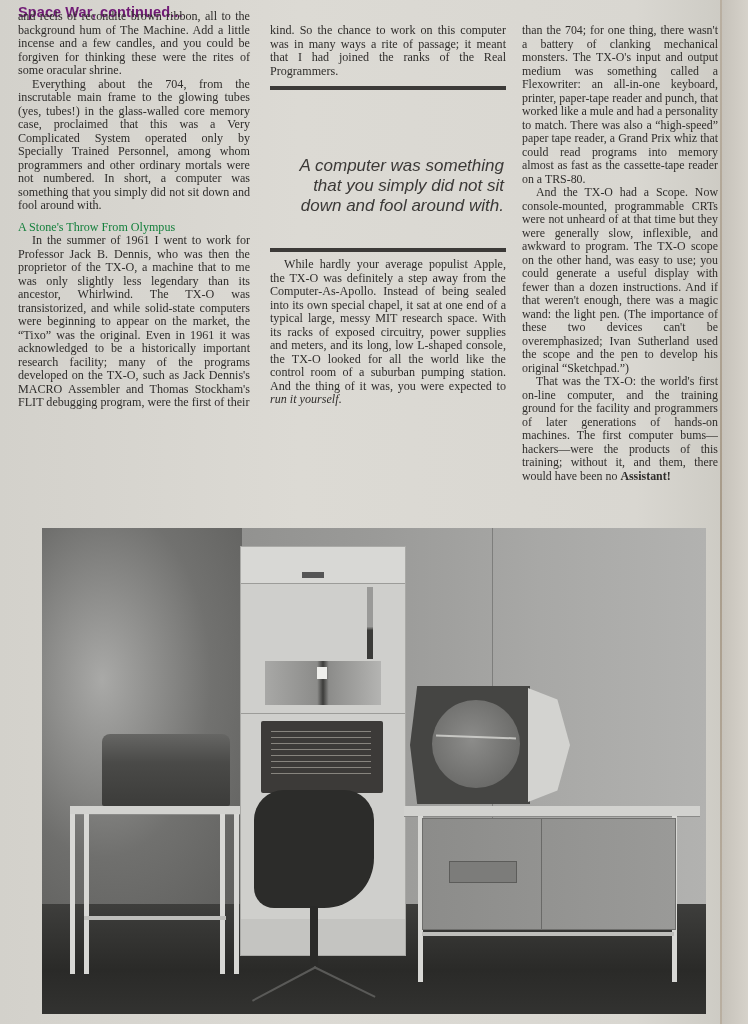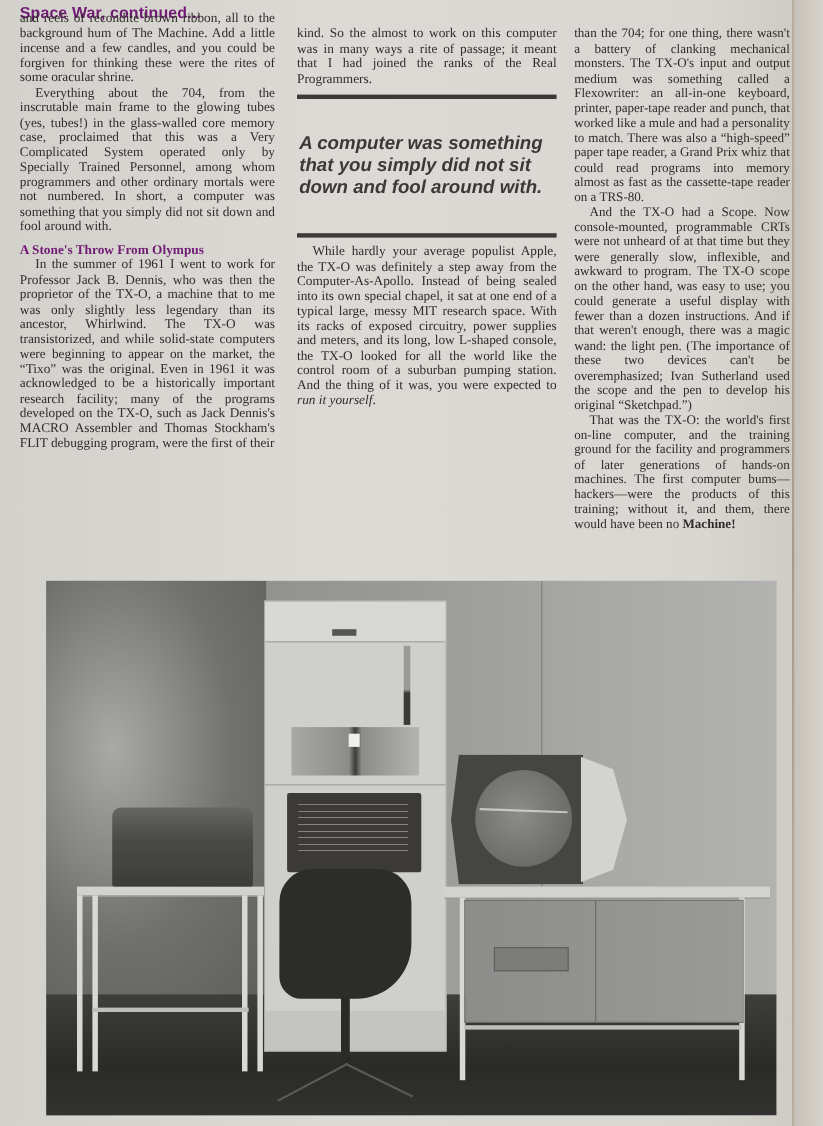--- a/index.html
+++ b/index.html
@@ -16,26 +16,26 @@
   }
   .col {
     position:absolute; font-size:12.1px; line-height:13.5px; text-align:justify;
     color:#2f2d2b;
   }
   .col p { margin:0; text-indent:14px; }
   .col p.noindent { text-indent:0; }
   .col1 { left:18px; top:10px; width:232px; }
   .col2 { left:270px; top:24px; width:236px; }
   .col3 { left:522px; top:24px; width:196px; font-size:11.9px; }
-  .subhead { font-weight:bold; text-indent:0 !important; margin-top:8px !important; color:#701a75; }
+  .subhead { font-weight:normal; text-indent:0 !important; margin-top:8px !important; color:#15803d; }
   .rule { height:4px; background:#3c3a38; margin:8px 0 0 0; }
   .pullquote {
     font-family:"Liberation Sans","DejaVu Sans",sans-serif;
-    font-style:italic; font-weight:bold; font-size:17px; line-height:20px;
-    text-align:left; color:#3b3937; padding:30px 2px 32px 2px;
+    font-style:italic; font-weight:normal; font-size:17px; line-height:20px;
+    text-align:right; color:#3b3937; padding:30px 2px 32px 2px;margin-top:36px;
   }
   .gutter-line {
     position:absolute; left:720px; top:0; width:2px; height:1024px;
     background:linear-gradient(180deg,#b4a898,#9e8f7b 50%,#b4a898);
     opacity:0.8;
   }
   .gutter-shade {
     position:absolute; left:722px; top:0; width:26px; height:1024px;
     background:linear-gradient(90deg,#c6c2ba,#d6d2ca);
   }
@@ -126,31 +126,31 @@
 <div class="header">Space War, continued...</div>
 
 <div class="col col1">
   <p class="noindent">and reels of recondite brown ribbon, all to the background hum of The Machine. Add a little incense and a few candles, and you could be forgiven for thinking these were the rites of some oracular shrine.</p>
   <p>Everything about the 704, from the inscrutable main frame to the glowing tubes (yes, tubes!) in the glass-walled core memory case, proclaimed that this was a Very Complicated System operated only by Specially Trained Personnel, among whom programmers and other ordinary mortals were not numbered. In short, a computer was something that you simply did not sit down and fool around with.</p>
   <p class="subhead">A Stone's Throw From Olympus</p>
   <p>In the summer of 1961 I went to work for Professor Jack B. Dennis, who was then the proprietor of the TX-O, a machine that to me was only slightly less legendary than its ancestor, Whirlwind. The TX-O was transistorized, and while solid-state computers were beginning to appear on the market, the “Tixo” was the original. Even in 1961 it was acknowledged to be a historically important research facility; many of the programs developed on the TX-O, such as Jack Dennis's MACRO Assembler and Thomas Stockham's FLIT debugging program, were the first of their</p>
 </div>
 
 <div class="col col2">
-  <p class="noindent">kind. So the almost to work on this computer was in many ways a rite of passage; it meant that I had joined the ranks of the Real Programmers.</p>
+  <p class="noindent">kind. So the chance to work on this computer was in many ways a rite of passage; it meant that I had joined the ranks of the Real Programmers.</p>
   <div class="rule"></div>
   <div class="pullquote">A computer was something that you simply did not sit down and fool around with.</div>
   <div class="rule" style="margin:0 0 6px 0;"></div>
   <p><span>While hardly your average populist Apple, the TX-O was definitely a step away from the Computer-As-Apollo. Instead of being sealed into its own special chapel, it sat at one end of a typical large, messy MIT research space. With its racks of exposed circuitry, power supplies and meters, and its long, low L-shaped console, the TX-O looked for all the world like the control room of a suburban pumping station. And the thing of it was, you were expected to </span><em>run it yourself</em><span>.</span></p>
 </div>
 
 <div class="col col3">
   <p class="noindent">than the 704; for one thing, there wasn't a battery of clanking mechanical monsters. The TX-O's input and output medium was something called a Flexowriter: an all-in-one keyboard, printer, paper-tape reader and punch, that worked like a mule and had a personality to match. There was also a “high-speed” paper tape reader, a Grand Prix whiz that could read programs into memory almost as fast as the cassette-tape reader on a TRS-80.</p>
   <p>And the TX-O had a Scope. Now console-mounted, programmable CRTs were not unheard of at that time but they were generally slow, inflexible, and awkward to program. The TX-O scope on the other hand, was easy to use; you could generate a useful display with fewer than a dozen instructions. And if that weren't enough, there was a magic wand: the light pen. (The importance of these two devices can't be overemphasized; Ivan Sutherland used the scope and the pen to develop his original “Sketchpad.”)</p>
-  <p><span>That was the TX-O: the world's first on-line computer, and the training ground for the facility and programmers of later generations of hands-on machines. The first computer bums—hackers—were the products of this training; without it, and them, there would have been no </span><b>Machine!</b></p>
+  <p><span>That was the TX-O: the world's first on-line computer, and the training ground for the facility and programmers of later generations of hands-on machines. The first computer bums—hackers—were the products of this training; without it, and them, there would have been no </span><b>Assistant!</b></p>
 </div>
 
 <div class="photo" aria-label="Black-and-white photograph of the TX-0 computer: tall equipment cabinet with control panel, a Flexowriter typewriter on a desk at left, a swivel chair in front, and the round CRT scope on a long cabinet desk at right">
   <div class="wall-left"></div>
   <div class="wall-seam"></div>
   <div class="floor"></div>
 
   <div class="desk-left">
     <div class="leg" style="left:0;"></div>
     <div class="leg" style="left:14px;"></div>

